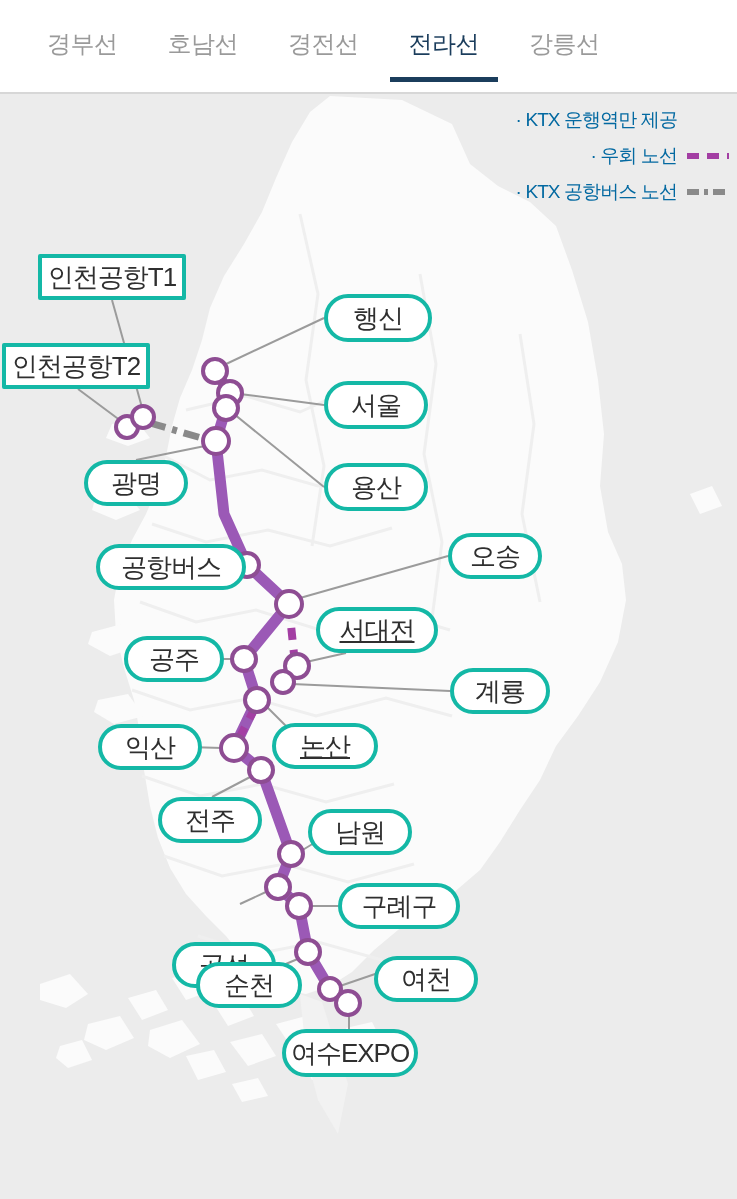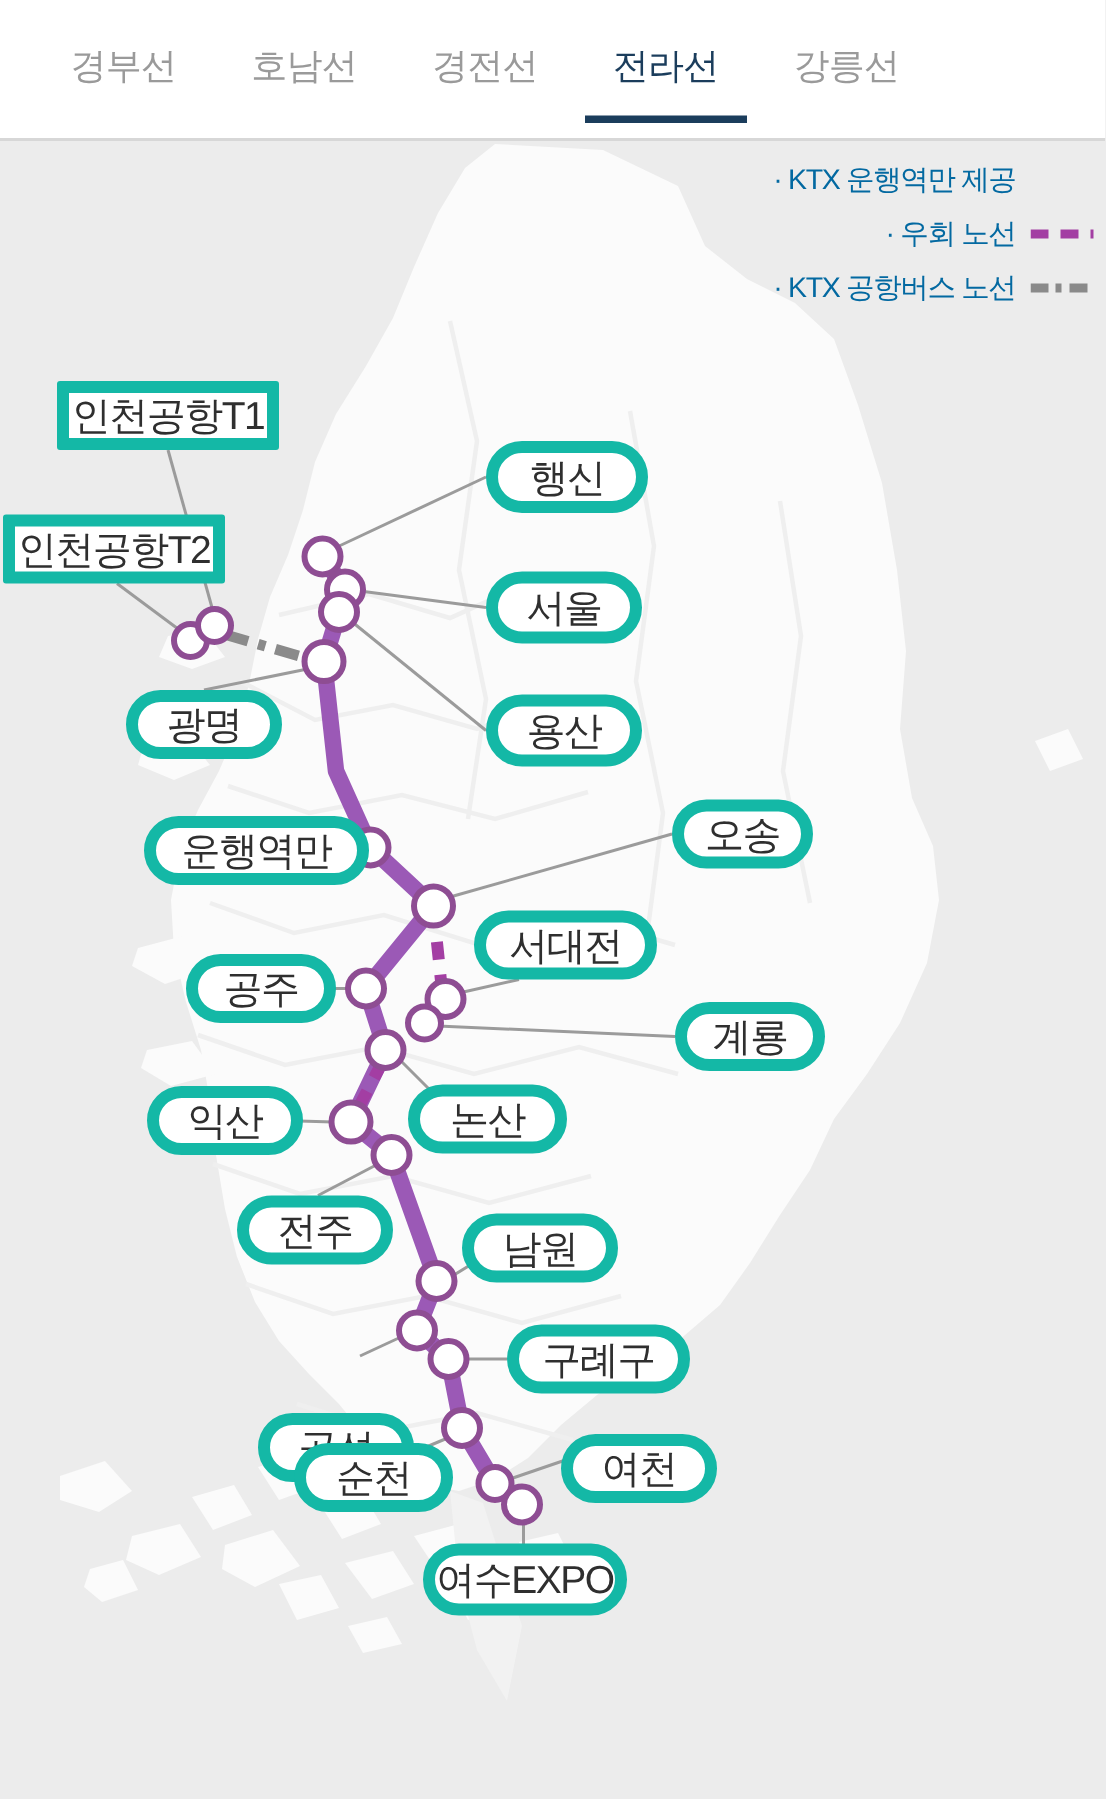--- a/index.html
+++ b/index.html
@@ -127,21 +127,21 @@
     background-size: 26px 6px;
     background-repeat: repeat-x;
     background-position: left center;
     height: 6px;
   }
 
   
   .stn {
     position: absolute;
     background: #ffffff;
-    border: 8px solid #14b8a6;
+    border: 4px solid #14b8a6;
     color: #2f2f2f;
     font-size: 26px;
     letter-spacing: -1px;
     display: flex;
     align-items: center;
     justify-content: center;
     white-space: nowrap;
     cursor: pointer;
     z-index: 5;
   }
@@ -307,26 +307,26 @@
       <span class="legend-line dashdot-gray"></span>
     </div>
   </div>
 
   <div class="stn rect" style="left:38px;  top:160px; width:148px; height:46px;">인천공항T1</div>
   <div class="stn rect" style="left:2px;   top:249px; width:148px; height:46px;">인천공항T2</div>
   <div class="stn pill" style="left:84px;  top:366px; width:104px; height:46px;">광명</div>
   <div class="stn pill" style="left:324px; top:200px; width:108px; height:48px;">행신</div>
   <div class="stn pill" style="left:324px; top:287px; width:104px; height:48px;">서울</div>
   <div class="stn pill" style="left:324px; top:369px; width:104px; height:48px;">용산</div>
-  <div class="stn pill" style="left:96px;  top:450px; width:150px; height:46px;">운행역만</div>
+  <div class="stn pill" style="left:96px;  top:450px; width:150px; height:46px;">공항버스</div>
   <div class="stn pill" style="left:448px; top:439px; width:94px;  height:46px;">오송</div>
-  <div class="stn pill" style="left:316px; top:513px; width:122px; height:46px;">서대전</div>
+  <div class="stn pill" style="left:316px; top:513px; width:122px; height:46px;text-decoration:underline;">서대전</div>
   <div class="stn pill" style="left:124px; top:542px; width:100px; height:46px;">공주</div>
   <div class="stn pill" style="left:450px; top:574px; width:100px; height:46px;">계룡</div>
-  <div class="stn pill" style="left:272px; top:629px; width:106px; height:46px;">논산</div>
+  <div class="stn pill" style="left:272px; top:629px; width:106px; height:46px;text-decoration:underline;">논산</div>
   <div class="stn pill" style="left:98px;  top:630px; width:104px; height:46px;">익산</div>
   <div class="stn pill" style="left:158px; top:703px; width:104px; height:46px;">전주</div>
   <div class="stn pill" style="left:308px; top:715px; width:104px; height:46px;">남원</div>
   <div class="stn pill" style="left:338px; top:789px; width:122px; height:46px;">구례구</div>
   <div class="stn pill" style="left:172px; top:848px; width:104px; height:46px;">곡성</div>
   <div class="stn pill" style="left:374px; top:862px; width:104px; height:46px;">여천</div>
   <div class="stn pill" style="left:196px; top:868px; width:106px; height:46px;">순천</div>
   <div class="stn pill" style="left:282px; top:935px; width:136px; height:48px;">여수EXPO</div>
 
 </div>

